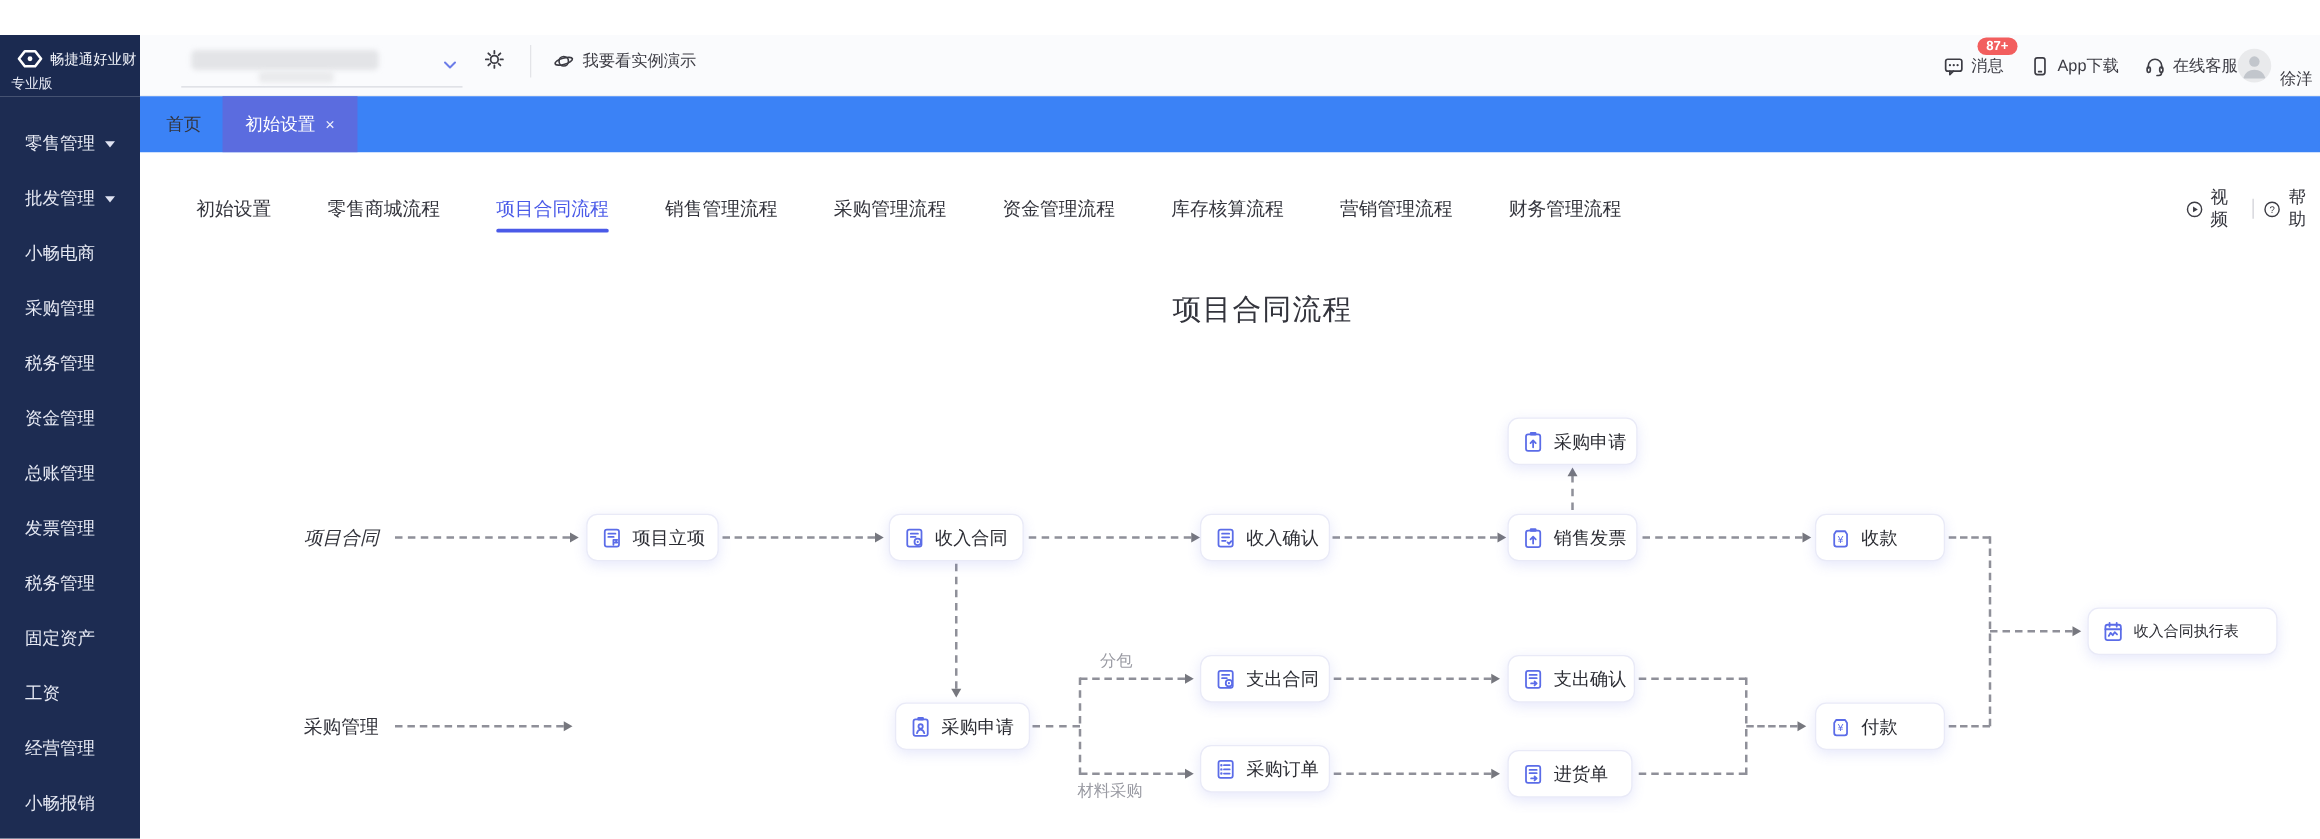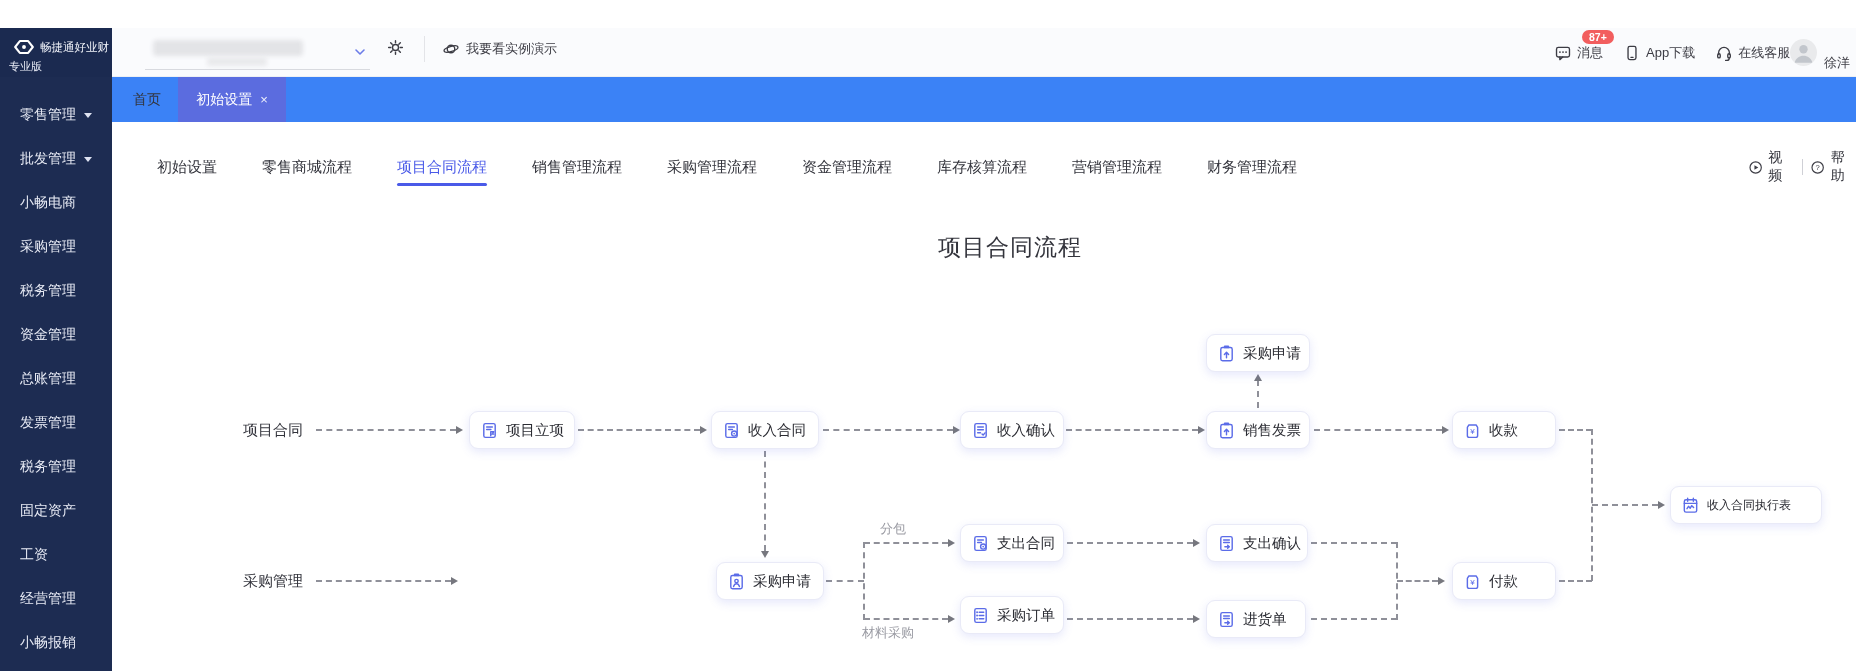--- a/index.html
+++ b/index.html
@@ -259,21 +259,21 @@
     <svg width="17" height="17" viewBox="0 0 20 20" class="icon-dark">
       <circle cx="10" cy="10" r="7.4"></circle>
       <text x="10" y="13.4" font-size="10" text-anchor="middle" fill="#3c3c44" stroke="none">?</text>
     </svg>
     <span>帮助</span>
   </div>
 </div>
 
 <div class="flow-title">项目合同流程</div>
 
-<div class="lane-label" style="left:243px; top:421px;">项目合同</div>
+<div class="lane-label" style="left:243px; top:421px;font-style:italic;">项目合同</div>
 <div class="lane-label" style="left:243px; top:572px;">采购管理</div>
 
 <div class="edge-h" style="left:316px; top:429px; width:140px;"></div>
 <div class="head-r" style="left:456px; top:426px;"></div>
 <div class="edge-h" style="left:578px; top:429px; width:122px;"></div>
 <div class="head-r" style="left:700px; top:426px;"></div>
 <div class="edge-h" style="left:823px; top:429px; width:130px;"></div>
 <div class="head-r" style="left:953px; top:426px;"></div>
 <div class="edge-h" style="left:1066px; top:429px; width:132px;"></div>
 <div class="head-r" style="left:1198px; top:426px;"></div>

